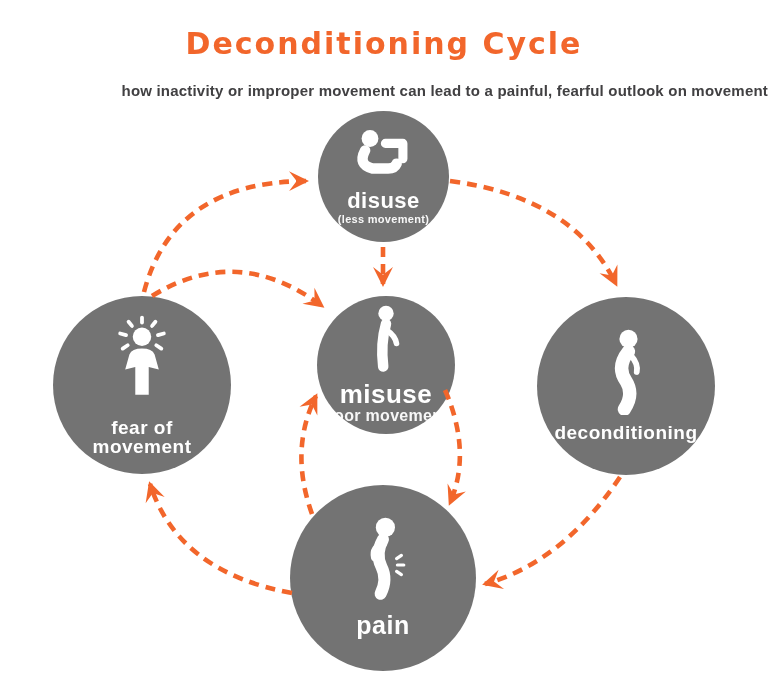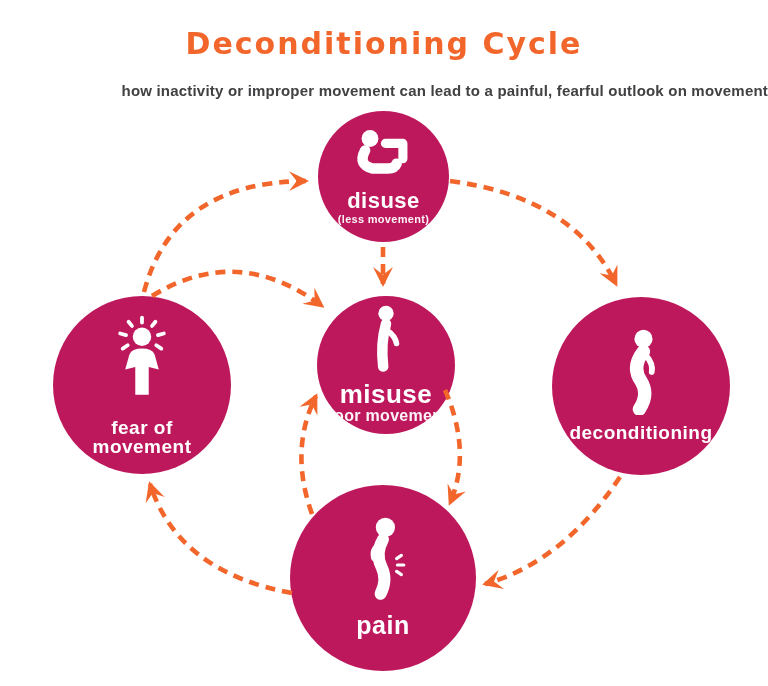--- a/index.html
+++ b/index.html
@@ -12,36 +12,36 @@
     position:absolute;top:26px;left:0;width:768px;text-align:center;
     color:#F2662B;font-size:30px;font-weight:bold;letter-spacing:2px;
     font-family:"DejaVu Sans", sans-serif;
   }
   .subtitle{
     position:absolute;top:82px;left:0;width:768px;text-align:right;
     color:#414042;font-size:15px;font-weight:600;letter-spacing:.2px;
   }
   
   .node{
-    position:absolute;border-radius:50%;background:#be185d;color:#fff;
+    position:absolute;border-radius:50%;background:#737373;color:#fff;
     display:flex;flex-direction:column;align-items:center;justify-content:center;
     text-align:center;
   }
   .node .icon{display:block;}
   .node .label{font-weight:bold;letter-spacing:.5px;line-height:1.02;}
   .node .sublabel{font-weight:bold;letter-spacing:.3px;opacity:.95;}
   #node-disuse{left:318px;top:111px;width:131px;height:131px;}
   #node-disuse .label{font-size:22px;margin-top:2px;}
   #node-disuse .sublabel{font-size:11px;}
   #node-misuse{left:317px;top:296px;width:138px;height:138px;}
   #node-misuse .label{font-size:26px;margin-top:2px;}
   #node-misuse .sublabel{font-size:16px;}
   #node-fear{left:53px;top:296px;width:178px;height:178px;}
   #node-fear .label{font-size:19px;width:130px;margin-top:14px;}
-  #node-deconditioning{left:552px;top:297px;width:178px;height:178px;}
+  #node-deconditioning{left:537px;top:297px;width:178px;height:178px;}
   #node-deconditioning .label{font-size:19px;margin-top:4px;}
   #node-pain{left:290px;top:485px;width:186px;height:186px;}
   #node-pain .label{font-size:25px;margin-top:4px;}
   
   #arrow-layer{position:absolute;left:0;top:0;pointer-events:none;}
   #arrow-layer path.edge{
     fill:none;stroke:#F2662B;stroke-width:4.6;stroke-dasharray:10 7;
   }
   #arrow-layer .ah{fill:#F2662B;}
   .ic{stroke:#fff;fill:none;stroke-linecap:round;stroke-linejoin:round;}

